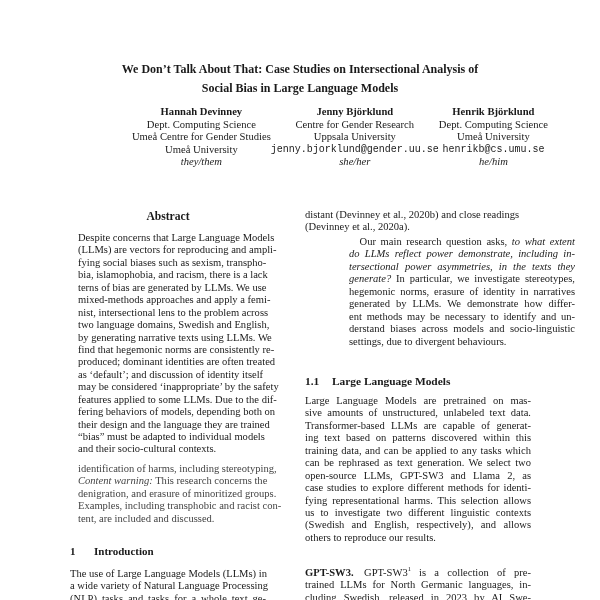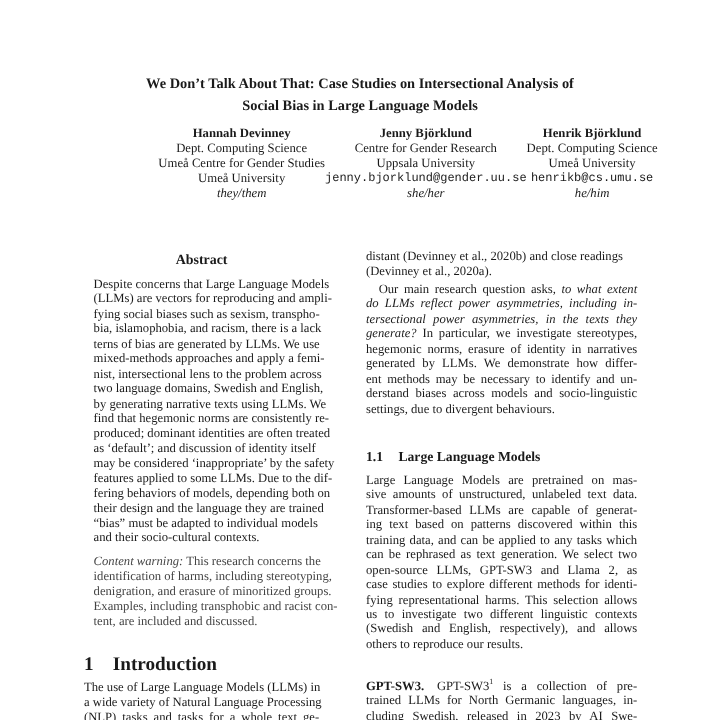--- a/index.html
+++ b/index.html
@@ -15,21 +15,21 @@
   .col { position:absolute; font-size:10.55px; line-height:12.45px; text-align:justify; }
   .col-left { left:70px; width:196px; }
   .col-right { left:305px; width:226px; }
   .abstract-head { position:absolute; top:210px; left:70px; width:196px; text-align:center;
                    font-weight:bold; font-size:11.6px; }
   .abstract { top:232px; left:78px; width:182px; }
   .warning { top:463px; left:78px; width:182px; color:#444; }
   .warning em { color:#444; }
   .line { display:block; text-align:justify; text-align-last:justify; white-space:nowrap; height:12.45px; }
   .line.last { text-align-last:left; }
-  .sec-head { position:absolute; font-weight:bold; font-size:16px; }
+  .sec-head { position:absolute; font-weight:bold; font-size:11px; }
   .sec-num { display:inline-block; width:24px; }
   .subsec-num { display:inline-block; width:27px; }
   .para-head { font-weight:bold; }
   sup { font-size:6.5px; vertical-align:5px; line-height:0; }
 </style>
 </head>
 <body>
 
 <div>
 
@@ -79,44 +79,44 @@
     <span class="line">as ‘default’; and discussion of identity itself</span>
     <span class="line">may be considered ‘inappropriate’ by the safety</span>
     <span class="line">features applied to some LLMs. Due to the dif-</span>
     <span class="line">fering behaviors of models, depending both on</span>
     <span class="line">their design and the language they are trained</span>
     <span class="line">“bias” must be adapted to individual models</span>
     <span class="line last">and their socio-cultural contexts.</span>
   </div>
 
   <div class="col warning">
+    <span class="line">identification of harms, including stereotyping,</span>
     <span class="line"><em>Content warning:</em><span> This research concerns the</span></span>
-    <span class="line">identification of harms, including stereotyping,</span>
     <span class="line">denigration, and erasure of minoritized groups.</span>
     <span class="line">Examples, including transphobic and racist con-</span>
     <span class="line last">tent, are included and discussed.</span>
   </div>
 
   <div class="sec-head" style="top:545px; left:70px;">
     <span class="sec-num">1</span><span>Introduction</span>
   </div>
   <div class="col col-left" style="top:568px; width:196px;">
     <span class="line">The use of Large Language Models (LLMs) in</span>
     <span class="line">a wide variety of Natural Language Processing</span>
     <span class="line">(NLP) tasks and tasks for a whole text ge-</span>
   </div>
 
   <div class="col col-right" style="top:209px;">
     <span class="line last">distant  (Devinney et al., 2020b) and close readings</span>
     <span class="line last">(Devinney et al., 2020a).</span>
   </div>
 
-  <div class="col col-right" style="top:236px;">
+  <div class="col col-right" style="top:236px;margin-left:44px;">
     <span class="line"><span> Our main research question asks, </span><em>to what extent</em></span>
-    <span class="line"><em>do LLMs reflect power asymmetries, including in-</em></span>
+    <span class="line"><em>do LLMs reflect power demonstrate, including in-</em></span>
     <span class="line"><em>tersectional power asymmetries, in the texts they</em></span>
     <span class="line"><em>generate?</em><span> In particular, we investigate stereotypes,</span></span>
     <span class="line">hegemonic norms, erasure of identity in narratives</span>
     <span class="line">generated by LLMs. We demonstrate how differ-</span>
     <span class="line">ent methods may be necessary to identify and un-</span>
     <span class="line">derstand biases across models and socio-linguistic</span>
     <span class="line last">settings, due to divergent behaviours.</span>
   </div>
 
   <div class="sec-head" style="top:375px; left:305px; font-size:11.4px;">

